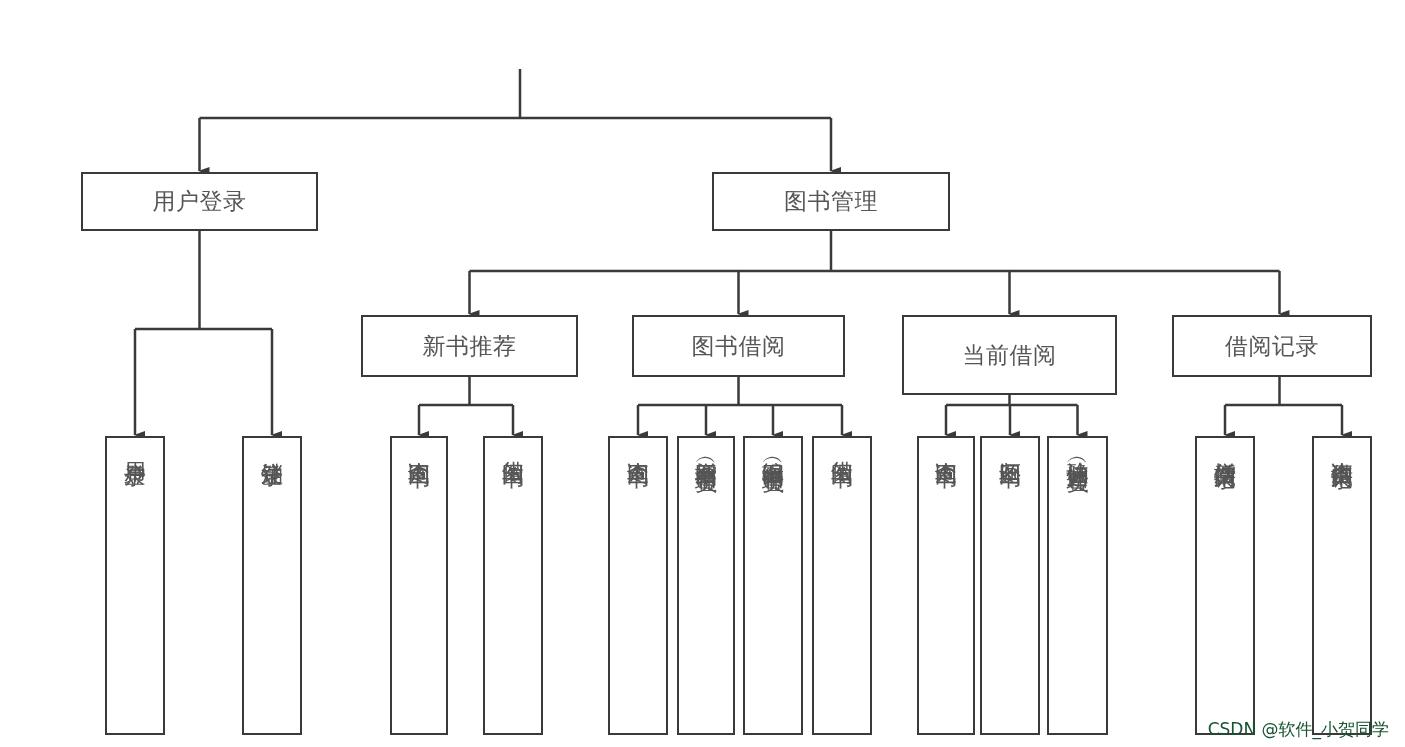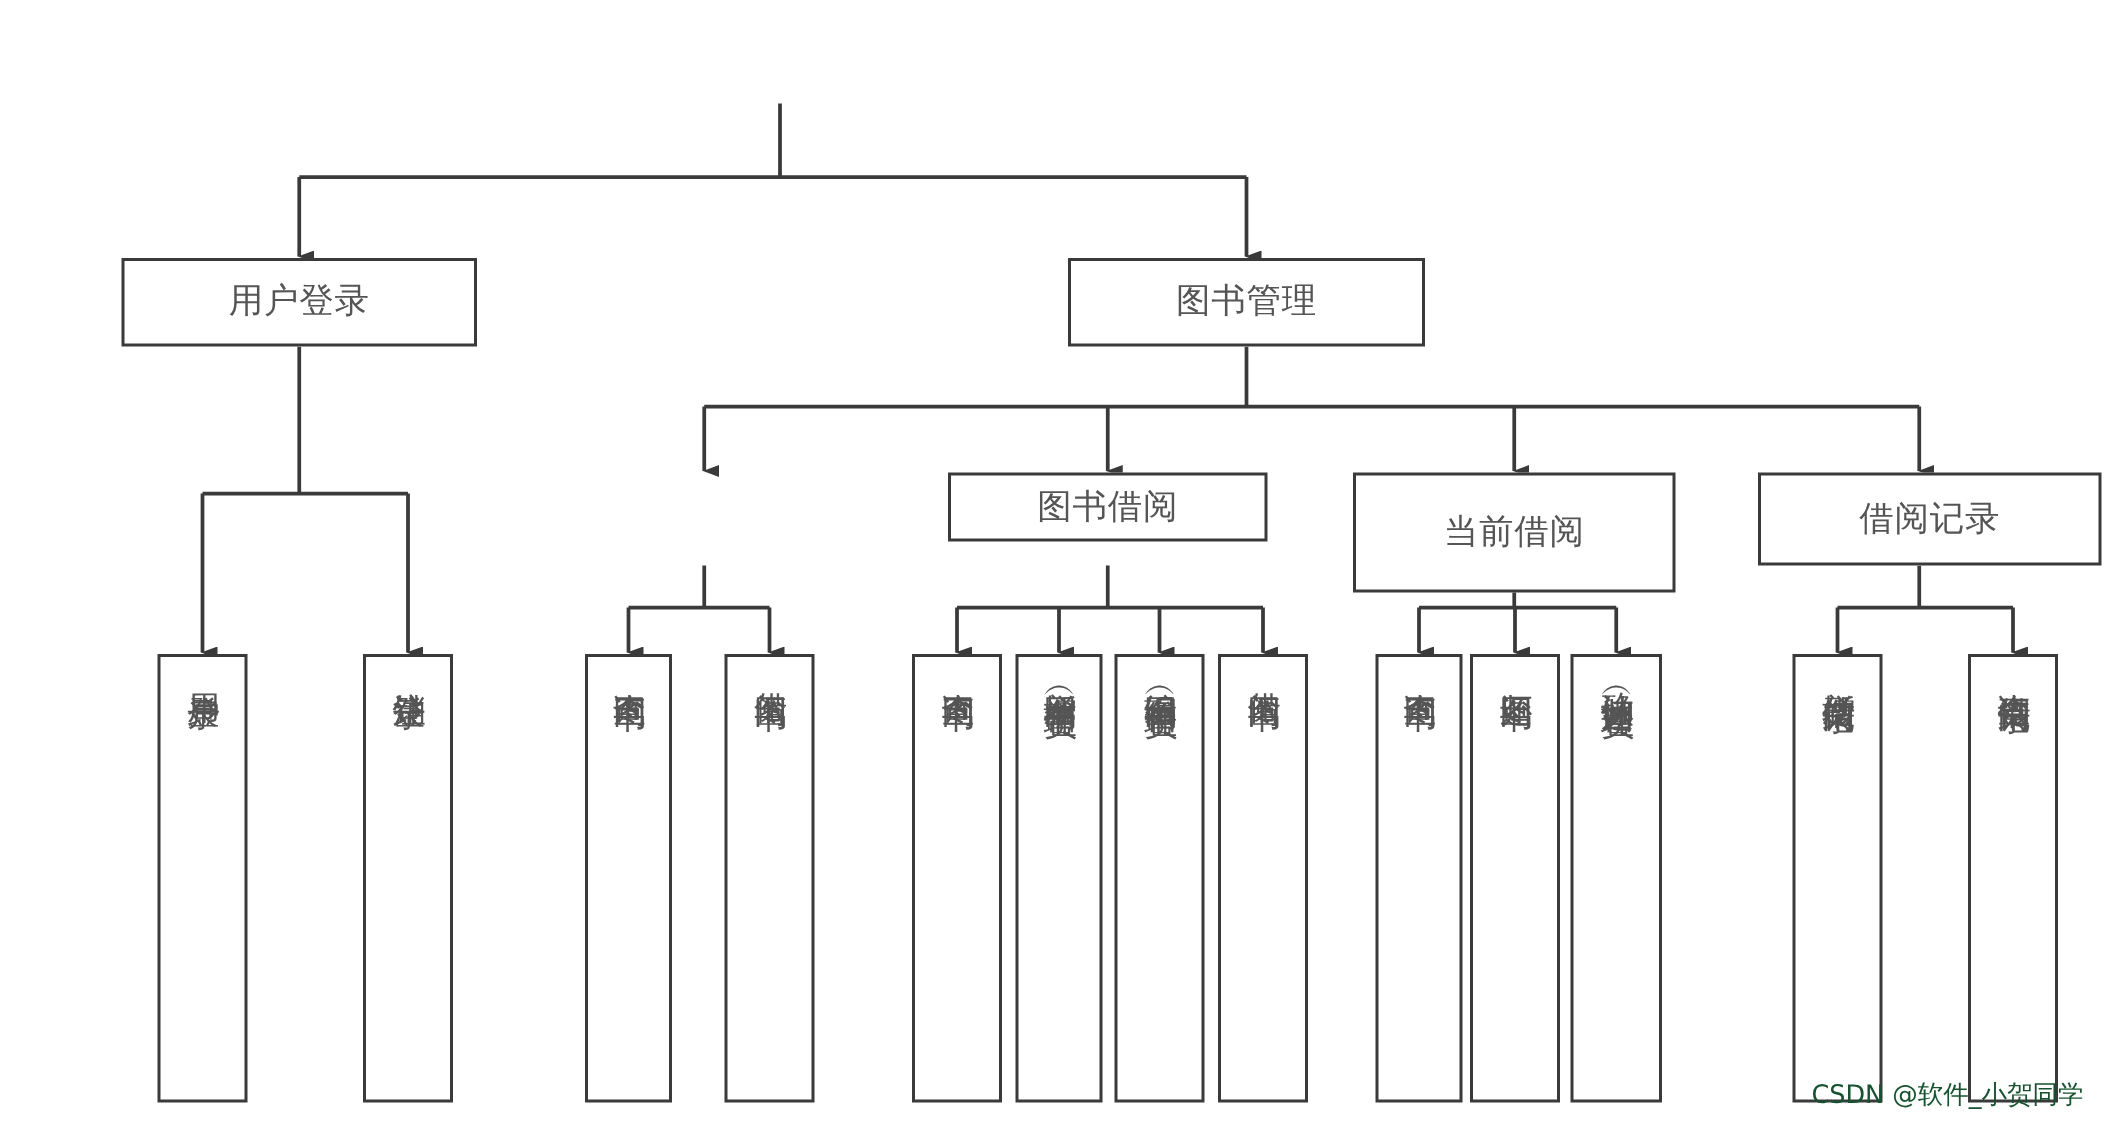--- a/index.html
+++ b/index.html
@@ -113,27 +113,30 @@
   </svg>
 
 
   <div class="node horizontal" style="left: 81px; top: 172px; width: 237px; height: 59px;">
     <span class="node-label">用户登录</span>
   </div>
   <div class="node horizontal" style="left: 712px; top: 172px; width: 238px; height: 59px;">
     <span class="node-label">图书管理</span>
   </div>
 
-  <div class="node horizontal" style="left: 632px; top: 315px; width: 213px; height: 46px;">
+  <div class="node horizontal" style="left: 361px; top: 315px; width: 217px; height: 62px;">
+    <span class="node-label">新书推荐</span>
+  </div>
+  <div class="node horizontal" style="left: 632px; top: 315px; width: 213px; height: 62px;">
     <span class="node-label">图书借阅</span>
   </div>
   <div class="node horizontal" style="left: 902px; top: 315px; width: 215px; height: 80px;">
     <span class="node-label">当前借阅</span>
   </div>
-  <div class="node horizontal" style="left: 1172px; top: 315px; width: 229px; height: 62px;">
+  <div class="node horizontal" style="left: 1172px; top: 315px; width: 200px; height: 62px; font-family: Liberation Serif, serif;">
     <span class="node-label">借阅记录</span>
   </div>
 
   <div class="node vertical" style="left: 105px; top: 436px; width: 60px; height: 299px;">
     <span class="node-label">用户登录</span>
   </div>
   <div class="node vertical" style="left: 242px; top: 436px; width: 60px; height: 299px;">
     <span class="node-label">注销登录</span>
   </div>
 

